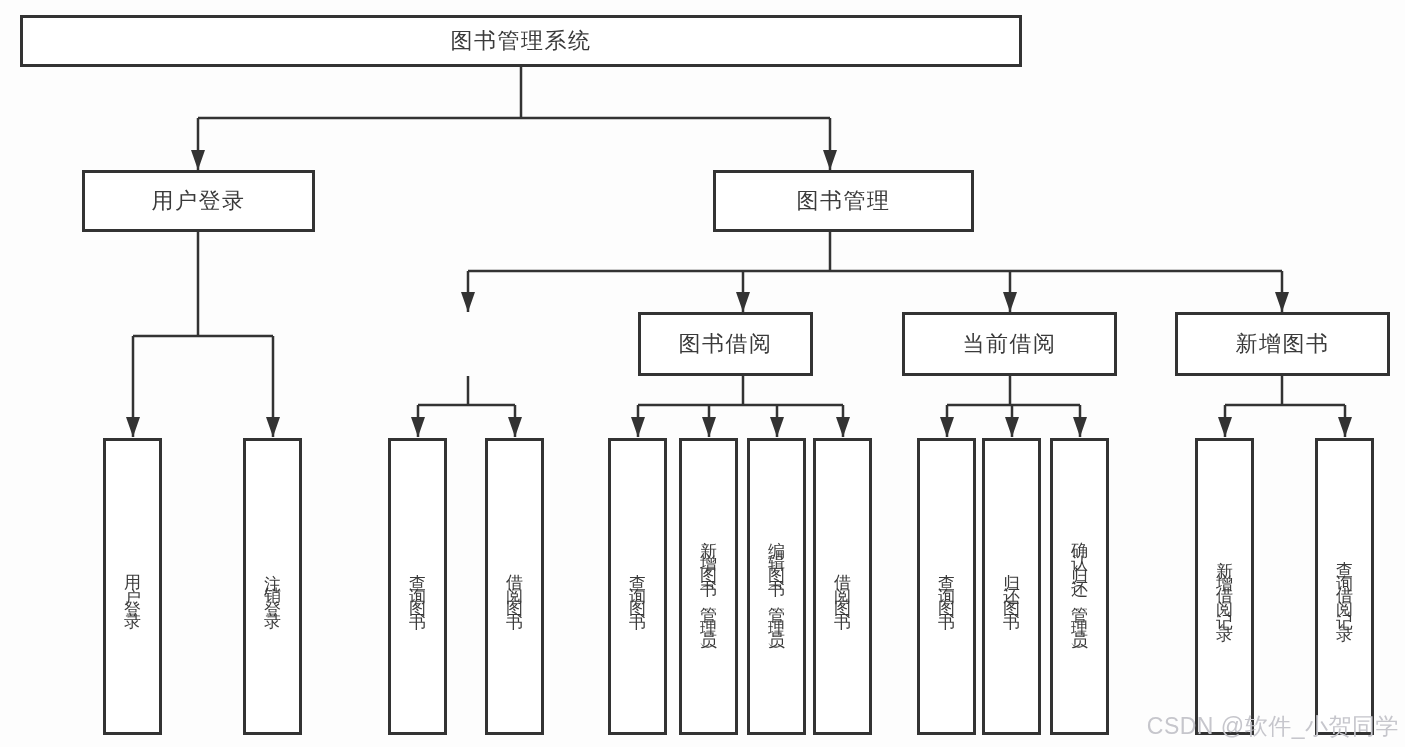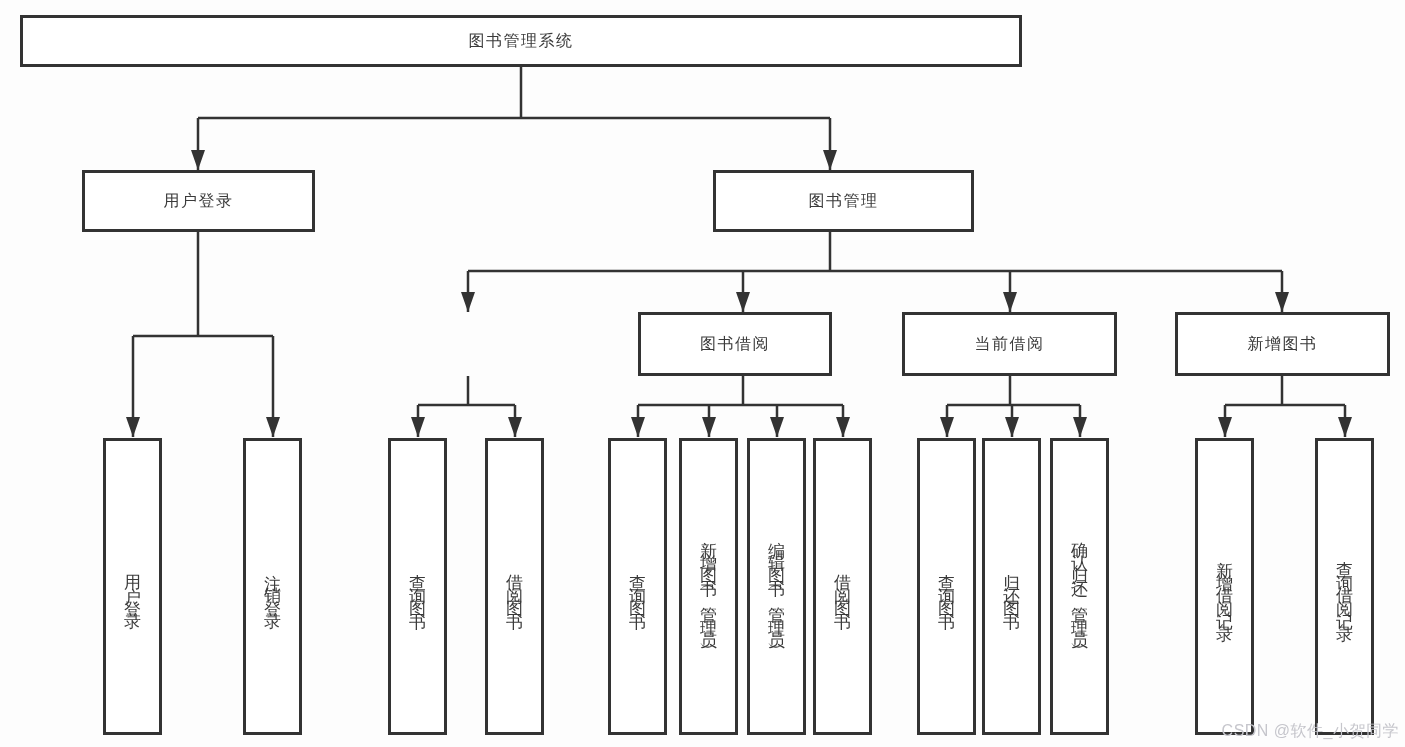--- a/index.html
+++ b/index.html
@@ -8,34 +8,34 @@
     background:#fdfdfd; overflow:hidden;
     font-family:"Liberation Sans", sans-serif;
   }
   .wires { position:absolute; left:0; top:0; width:1405px; height:747px; }
   .box {
     position:absolute; background:#ffffff;
     border:3px solid #333333; box-sizing:border-box;
     display:flex; align-items:center; justify-content:center;
     color:#3a3a3a;
   }
-  .hlabel { font-size:16px; letter-spacing:1.5px; white-space:nowrap; }
+  .hlabel { font-size:22px; letter-spacing:1.5px; white-space:nowrap; }
   .root  { left:20px;  top:15px;  width:1002px; height:52px; }
   .lv2a  { left:82px;  top:170px; width:233px;  height:62px; }
   .lv2b  { left:713px; top:170px; width:261px;  height:62px; }
   .lv3   { top:312px; height:64px; }
   .leaf  { top:438px; width:59px; height:297px; }
   .vtext {
     writing-mode:vertical-rl; text-orientation:mixed;
     font-size:17px; line-height:1; letter-spacing:13px;
     white-space:nowrap; color:#3a3a3a;
   }
   .watermark {
     position:absolute; right:6px; bottom:5px;
-    font-size:16px; color:#c6c6cc; letter-spacing:0.5px;
+    font-size:23px; color:#c6c6cc; letter-spacing:0.5px;
     white-space:nowrap;
   }
 </style>
 </head>
 <body>
 
 <div class="stage">
 
   <svg class="wires" viewBox="0 0 1405 747" xmlns="http://www.w3.org/2000/svg">
     <defs>
@@ -88,21 +88,21 @@
     <span class="hlabel">图书管理系统</span>
   </div>
 
   <div class="box lv2a">
     <span class="hlabel">用户登录</span>
   </div>
   <div class="box lv2b">
     <span class="hlabel">图书管理</span>
   </div>
 
-  <div class="box lv3" style="left:638px;width:194px">
+  <div class="box lv3" style="left:638px;width:175px">
     <span class="hlabel">图书借阅</span>
   </div>
   <div class="box lv3" style="left:902px;width:215px">
     <span class="hlabel">当前借阅</span>
   </div>
   <div class="box lv3" style="left:1175px;width:215px">
     <span class="hlabel">新增图书</span>
   </div>
 
   <div class="box leaf" style="left:103px">

